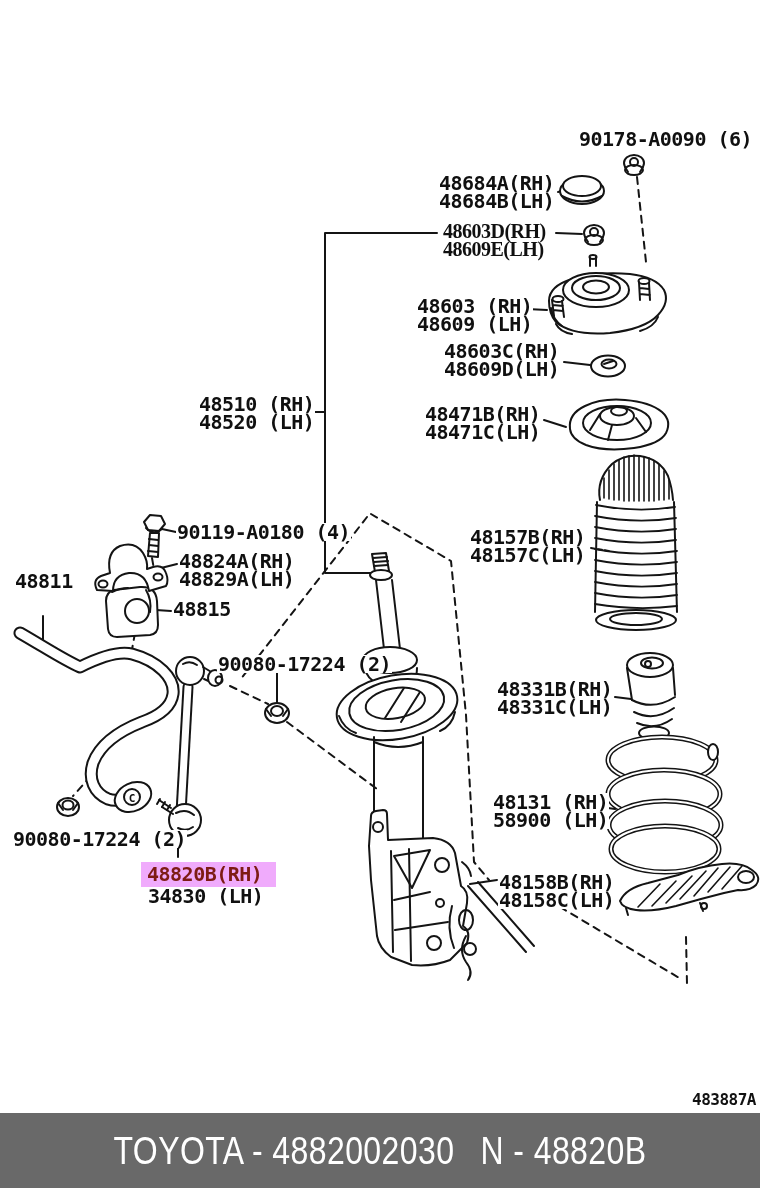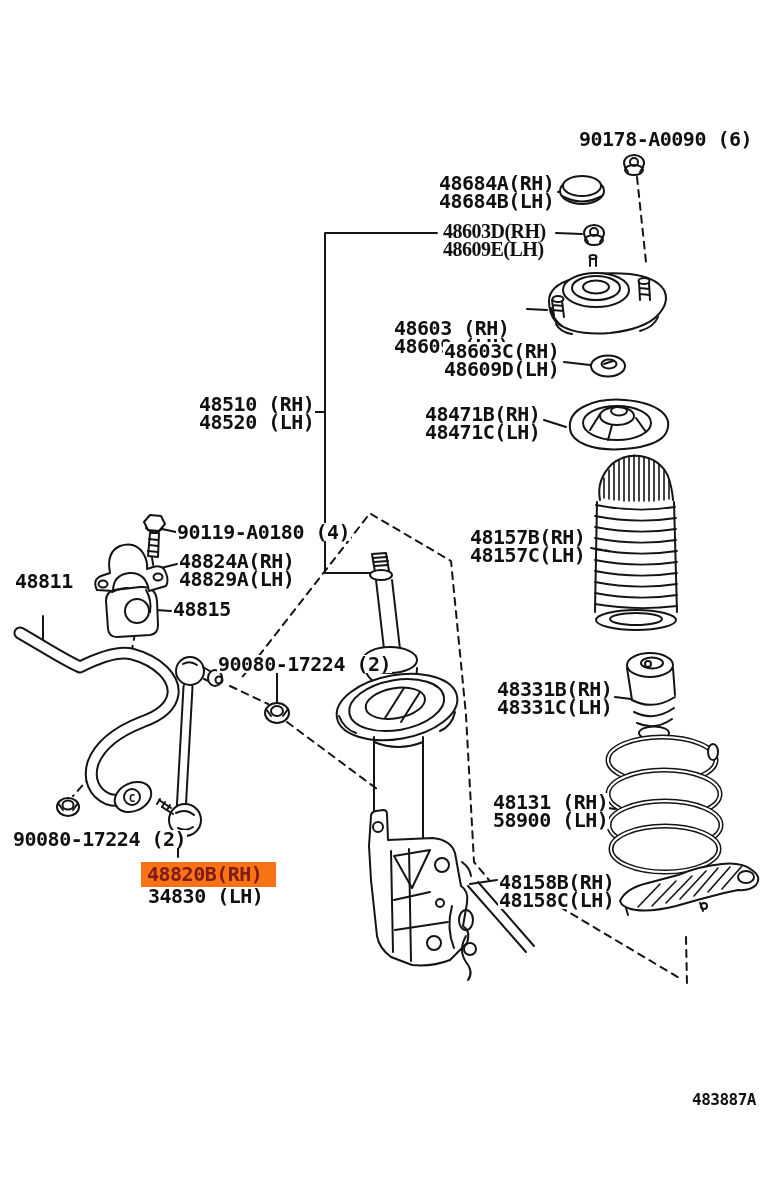--- a/index.html
+++ b/index.html
@@ -3,21 +3,21 @@
 <meta charset="utf-8">
 <style>
   html,body{margin:0;padding:0;background:#fff;}
   #stage{position:relative;width:760px;height:1188px;background:#ffffff;overflow:hidden;
          font-family:"DejaVu Sans Mono", monospace;}
   #art{position:absolute;left:0;top:0;}
   #labels-layer{position:absolute;left:0;top:0;width:100%;height:100%;}
   .plabel{position:absolute;font-weight:700;font-size:20px;line-height:18px;color:#101010;
           white-space:pre;letter-spacing:-0.5px;}
   .pline{background:#ffffff;padding:0 1px;}
-  .plabel.hl .pline{background:#f97316;color:#7d1b14;padding:3px 14px 4px 6px;margin:-3px -14px -4px -6px;}
+  .plabel.hl .pline{background:#f0abfc;color:#7d1b14;padding:3px 14px 4px 6px;margin:-3px -14px -4px -6px;}
   .diagram-code{position:absolute;font-weight:700;font-size:16px;letter-spacing:-0.5px;color:#111;}
   #footer{position:absolute;left:0;top:1113px;width:760px;height:75px;background:#696969;
           display:flex;align-items:center;justify-content:center;}
   #footer .ftext{display:flex;gap:32px;transform:scaleX(0.82);transform-origin:center;
           font-family:"Liberation Sans", sans-serif;font-size:39px;color:#ffffff;
           letter-spacing:0.5px;white-space:pre;}
 </style>
 </head>
 <body>
 
@@ -239,34 +239,40 @@
         <path d="M 626 908 L 628 915 M 700 903 L 703 911"></path>
         <circle cx="704" cy="906" r="3"></circle>
       </g>
     </g>
   </svg>
 
   <div id="labels-layer">
       <div class="plabel" style="left: 578px; top: 130px;"><div class="pline">90178-A0090 (6)</div></div>
       <div class="plabel" style="left: 438px; top: 174px;"><div class="pline">48684A(RH)</div><div class="pline">48684B(LH)</div></div>
       <div class="plabel" style="left: 442px; top: 222px; font-family: Liberation Serif, serif;"><div class="pline">48603D(RH)</div><div class="pline">48609E(LH)</div></div>
-      <div class="plabel" style="left: 393px; top: 297px; margin-top: 22px;"><div class="pline">48603 (RH)</div><div class="pline">48609 (LH)</div></div>
+      <div class="plabel" style="left: 416px; top: 297px;"><div class="pline">48603 (RH)</div><div class="pline">48609 (LH)</div></div>
       <div class="plabel" style="left: 443px; top: 342px;"><div class="pline">48603C(RH)</div><div class="pline">48609D(LH)</div></div>
       <div class="plabel" style="left: 424px; top: 405px;"><div class="pline">48471B(RH)</div><div class="pline">48471C(LH)</div></div>
       <div class="plabel" style="left: 198px; top: 395px;"><div class="pline">48510 (RH)</div><div class="pline">48520 (LH)</div></div>
       <div class="plabel" style="left: 469px; top: 528px;"><div class="pline">48157B(RH)</div><div class="pline">48157C(LH)</div></div>
       <div class="plabel" style="left: 176px; top: 523px;"><div class="pline">90119-A0180 (4)</div></div>
       <div class="plabel" style="left: 178px; top: 552px;"><div class="pline">48824A(RH)</div><div class="pline">48829A(LH)</div></div>
       <div class="plabel" style="left: 14px; top: 572px;"><div class="pline">48811</div></div>
       <div class="plabel" style="left: 172px; top: 600px;"><div class="pline">48815</div></div>
       <div class="plabel" style="left: 217px; top: 655px;"><div class="pline">90080-17224 (2)</div></div>
       <div class="plabel" style="left: 496px; top: 680px;"><div class="pline">48331B(RH)</div><div class="pline">48331C(LH)</div></div>
       <div class="plabel" style="left: 492px; top: 793px;"><div class="pline">48131 (RH)</div><div class="pline">58900 (LH)</div></div>
       <div class="plabel" style="left: 12px; top: 830px;"><div class="pline">90080-17224 (2)</div></div>
       <div class="plabel hl" style="left: 147px; top: 865px;"><div class="pline">48820B(RH)</div></div>
       <div class="plabel" style="left: 147px; top: 887px;"><div class="pline">34830 (LH)</div></div>
       <div class="plabel" style="left: 498px; top: 873px;"><div class="pline">48158B(RH)</div><div class="pline">48158C(LH)</div></div>
     </div>
 
   <div class="diagram-code" style="left:692px;top:1090px;">483887A</div>
 
+  <div id="footer">
+    <div class="ftext">
+      <span>TOYOTA - 4882002030</span>
+      <span>N - 48820B</span>
+    </div>
+  </div>
 
 </div>
 
 </body></html>

